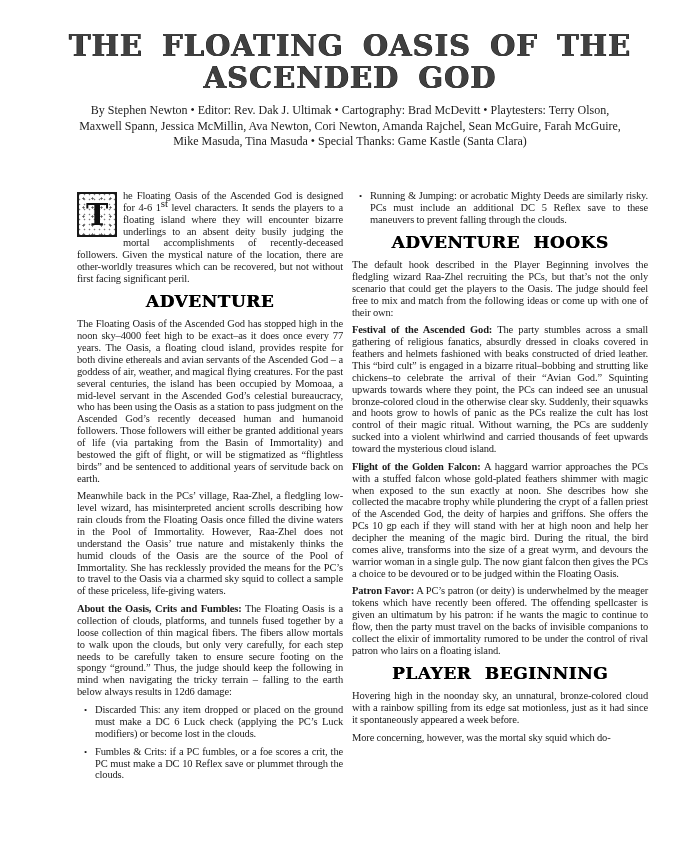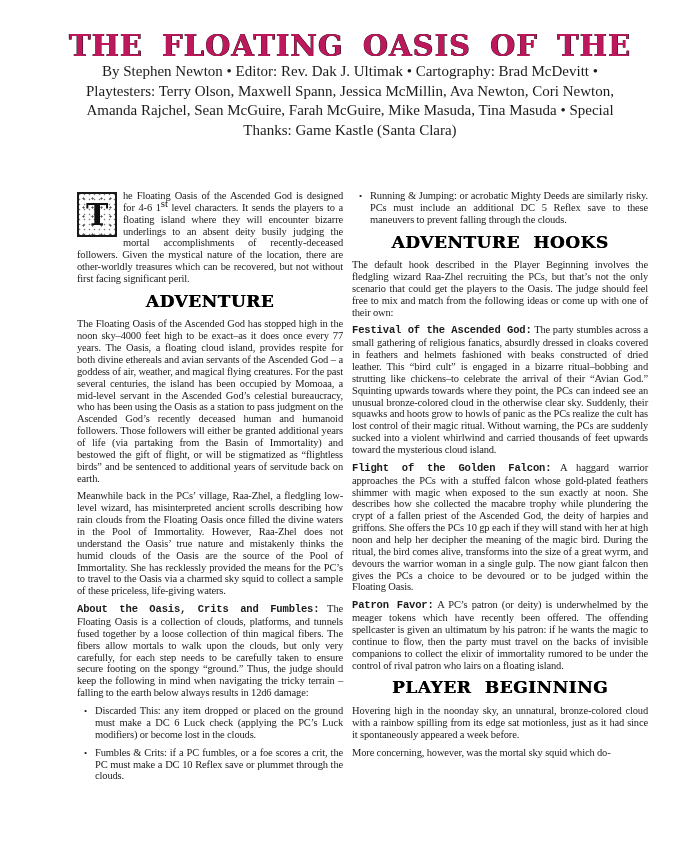--- a/index.html
+++ b/index.html
@@ -13,28 +13,28 @@
   .page{position:relative;width:700px;height:855px;background:#ffffff;}
   .title{
     margin:30px 0 0;
     text-align:center;
     font-family:"DejaVu Serif", serif;
     font-weight:bold;
     font-size:29px;
     line-height:1.12;
     letter-spacing:1px;
     word-spacing:8px;
-    color:#be185d;
+    color:#404040;
     text-shadow:0.5px 0 0 #111, -0.3px 0 0 #111;
   }
   .byline{
     width:552px;
-    margin:0 auto 0;
+    margin:8px auto 0;
     text-align:center;
-    font-size:15px;
+    font-size:12px;
     line-height:1.3;
     color:#1c1c1c;
   }
   .columns{
     position:absolute;
     top:160px;left:77px;width:571px;
     display:grid;
     grid-template-columns:266px 296px;
     column-gap:9px;
   }
@@ -51,21 +51,21 @@
     font-size:17px;
     line-height:1.15;
     text-align:center;
     letter-spacing:0.5px;
     word-spacing:7px;
     margin:7px 0 7px;
     color:#000000;
     text-shadow:0.4px 0 0 #111;
   }
   .seg-italic{}
-  .seg-bold{font-weight:bold;font-family:Liberation Mono, monospace;}
+  .seg-bold{font-weight:bold;}
   sup.seg-sup{font-size:11px;line-height:0;}
   .bullet{display:flex;margin:0 0 6px;padding-left:7px;}
   .bullet-marker{flex:none;width:11px;font-size:9px;padding-top:1px;text-align:left;}
   .bullet-body{flex:1;text-align:justify;}
   .dropcap{
     float:left;
     width:40px;height:45px;
     margin:2px 6px 1px 0;
     box-sizing:border-box;
     border:2px solid #1a1a1a;
@@ -78,21 +78,21 @@
       radial-gradient(circle, #555 0.8px, transparent 1.4px),
       radial-gradient(circle, #777 0.6px, transparent 1.1px);
     background-size:9px 9px, 5px 5px;
     background-position:0 0, 3px 3px;
   }
 </style>
 </head>
 <body>
 
 <div class="page">
-  <h1 class="title"><span>THE FLOATING OASIS OF THE</span><br></h1>
+  <h1 class="title"><span>THE FLOATING OASIS OF THE</span><br><span>ASCENDED GOD</span></h1>
   <p class="byline">By Stephen Newton • Editor:  Rev. Dak J. Ultimak • Cartography: Brad McDevitt • Playtesters: Terry Olson, Maxwell Spann, Jessica McMillin, Ava Newton, Cori Newton, Amanda Rajchel, Sean McGuire, Farah McGuire, Mike Masuda, Tina Masuda • Special Thanks: Game Kastle (Santa Clara)</p>
   <div class="columns">
     <div class="col">
         <p class="para"><span class="dropcap">T</span><span class="seg-italic">he Floating Oasis of the Ascended God</span><span class="seg-normal"> is designed for 4-6 1</span><sup class="seg-sup">st</sup><span class="seg-normal"> level characters. It sends the players to a floating island where they will encounter bizarre underlings to an absent deity busily judging the mortal accomplishments of recently-deceased followers. Given the mystical nature of the location, there are other-worldly treasures which can be recovered, but not without first facing significant peril.</span></p>
         <h2 class="sec-heading">ADVENTURE</h2>
         <p class="para"><span class="seg-normal">The Floating Oasis of the Ascended God has stopped high in the noon sky–4000 feet high to be exact–as it does once every 77 years. The Oasis, a floating cloud island, provides respite for both divine ethereals and avian servants of the Ascended God – a goddess of air, weather, and magical flying creatures.  For the past several centuries, the island has been occupied by Momoaa, a mid-level servant in the Ascended God’s celestial bureaucracy, who has been using the Oasis as a station to pass judgment on the Ascended God’s recently deceased human and humanoid followers. Those followers will either be granted additional years of life (via partaking from the Basin of Immortality) and bestowed the gift of flight, or will be stigmatized as “flightless birds” and be sentenced to additional years of servitude back on earth.</span></p>
         <p class="para"><span class="seg-normal">Meanwhile back in the PCs’ village, Raa-Zhel, a fledgling low-level wizard, has misinterpreted ancient scrolls describing how rain clouds from the Floating Oasis once filled the divine waters in the Pool of Immortality.  However, Raa-Zhel does not understand the Oasis’ true nature and mistakenly thinks the humid clouds of the Oasis are the source of the Pool of Immortality. She has recklessly provided the means for the PC’s to travel to the Oasis via a charmed sky squid to collect a sample of these priceless, life-giving waters.</span></p>
         <p class="para"><span class="seg-bold">About the Oasis, Crits and Fumbles:</span><span class="seg-normal"> The Floating Oasis is a collection of clouds, platforms, and tunnels fused together by a loose collection of thin magical fibers. The fibers allow mortals to walk upon the clouds, but only </span><span class="seg-italic">very carefully</span><span class="seg-normal">, for each step needs to be carefully taken to ensure secure footing on the spongy “ground.” Thus, the judge should keep the following in mind when navigating the tricky terrain – falling to the earth below always results in 12d6 damage:</span></p>
         <div class="bullet">
           <span class="bullet-marker">•</span>

